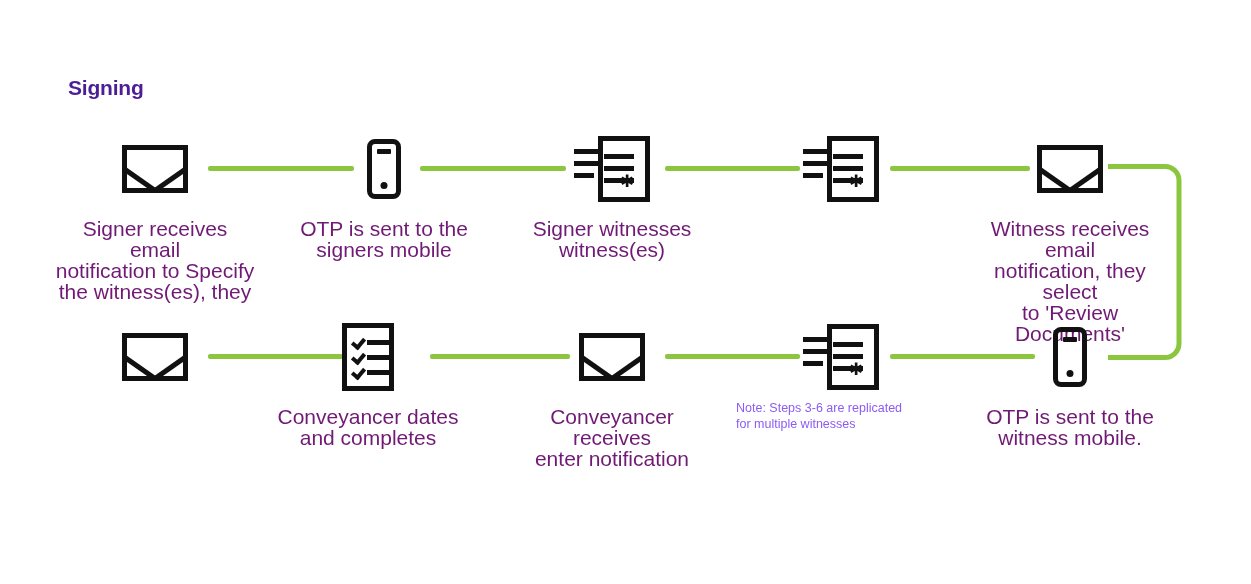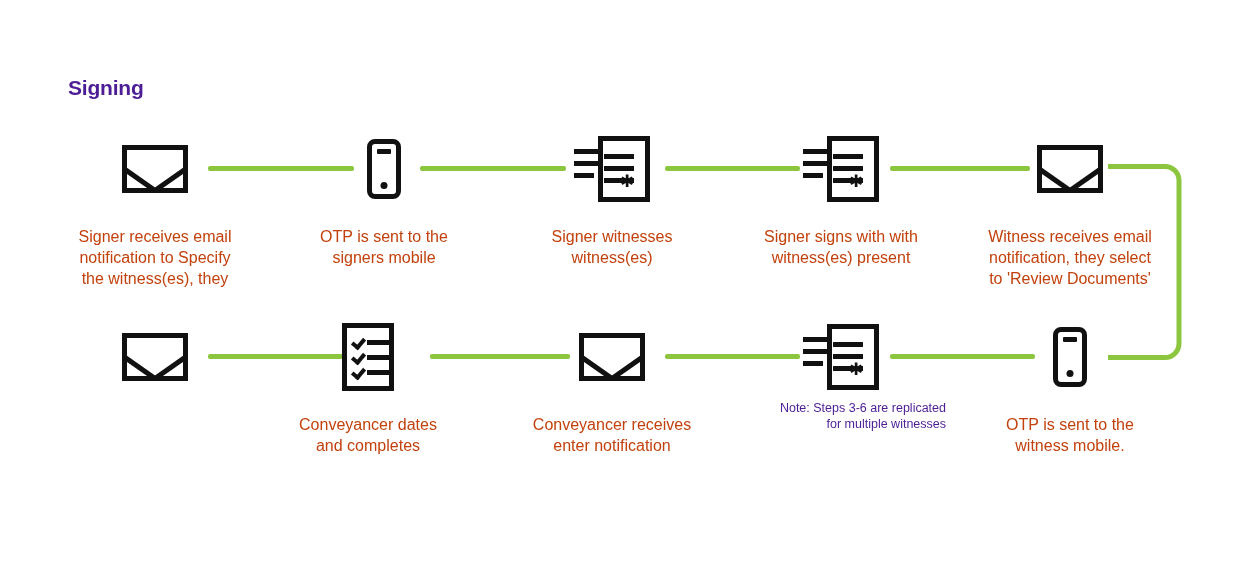--- a/index.html
+++ b/index.html
@@ -45,35 +45,35 @@
   }
 
   .icon-box {
     height: 74px;
     display: flex;
     align-items: center;
     justify-content: center;
   }
 
   .step-caption {
-    margin-top: 20px;
-    font-size: 16px;
+    margin-top: 12px;
+    font-size: 21px;
     line-height: 21px;
     text-align: center;
-    color: #c2410c;
+    color: #701a75;
     width: 200px;
     white-space: pre-line;
   }
 
   .step-note {
     margin-top: 6px;
     font-size: 12.5px;
     line-height: 16px;
-    text-align: right;
-    color: #4c1d95;
+    text-align: left;
+    color: #8b5cf6;
     width: 210px;
     white-space: pre-line;
   }
 
   .connector {
     position: absolute;
     height: 5px;
     border-radius: 2px;
     background: #8cc63f;
   }
@@ -280,22 +280,20 @@
           <span class="tail tail2"></span>
           <span class="tail tail3"></span>
         <div class="page">
           <span class="ln ln1"></span>
             <span class="ln ln2"></span>
             <span class="ln ln3"></span>
           <span class="seal">✱</span>
         </div>
       </div>
     </div>
-    <div class="step-caption">Signer signs with with
-witness(es) present</div>
   </div>
 
   <div class="step" style="left:970px;">
     <div class="icon-box">
       <div class="env"></div>
     </div>
     <div class="step-caption">Witness receives email
 notification, they select
 to 'Review Documents'</div>
   </div>

